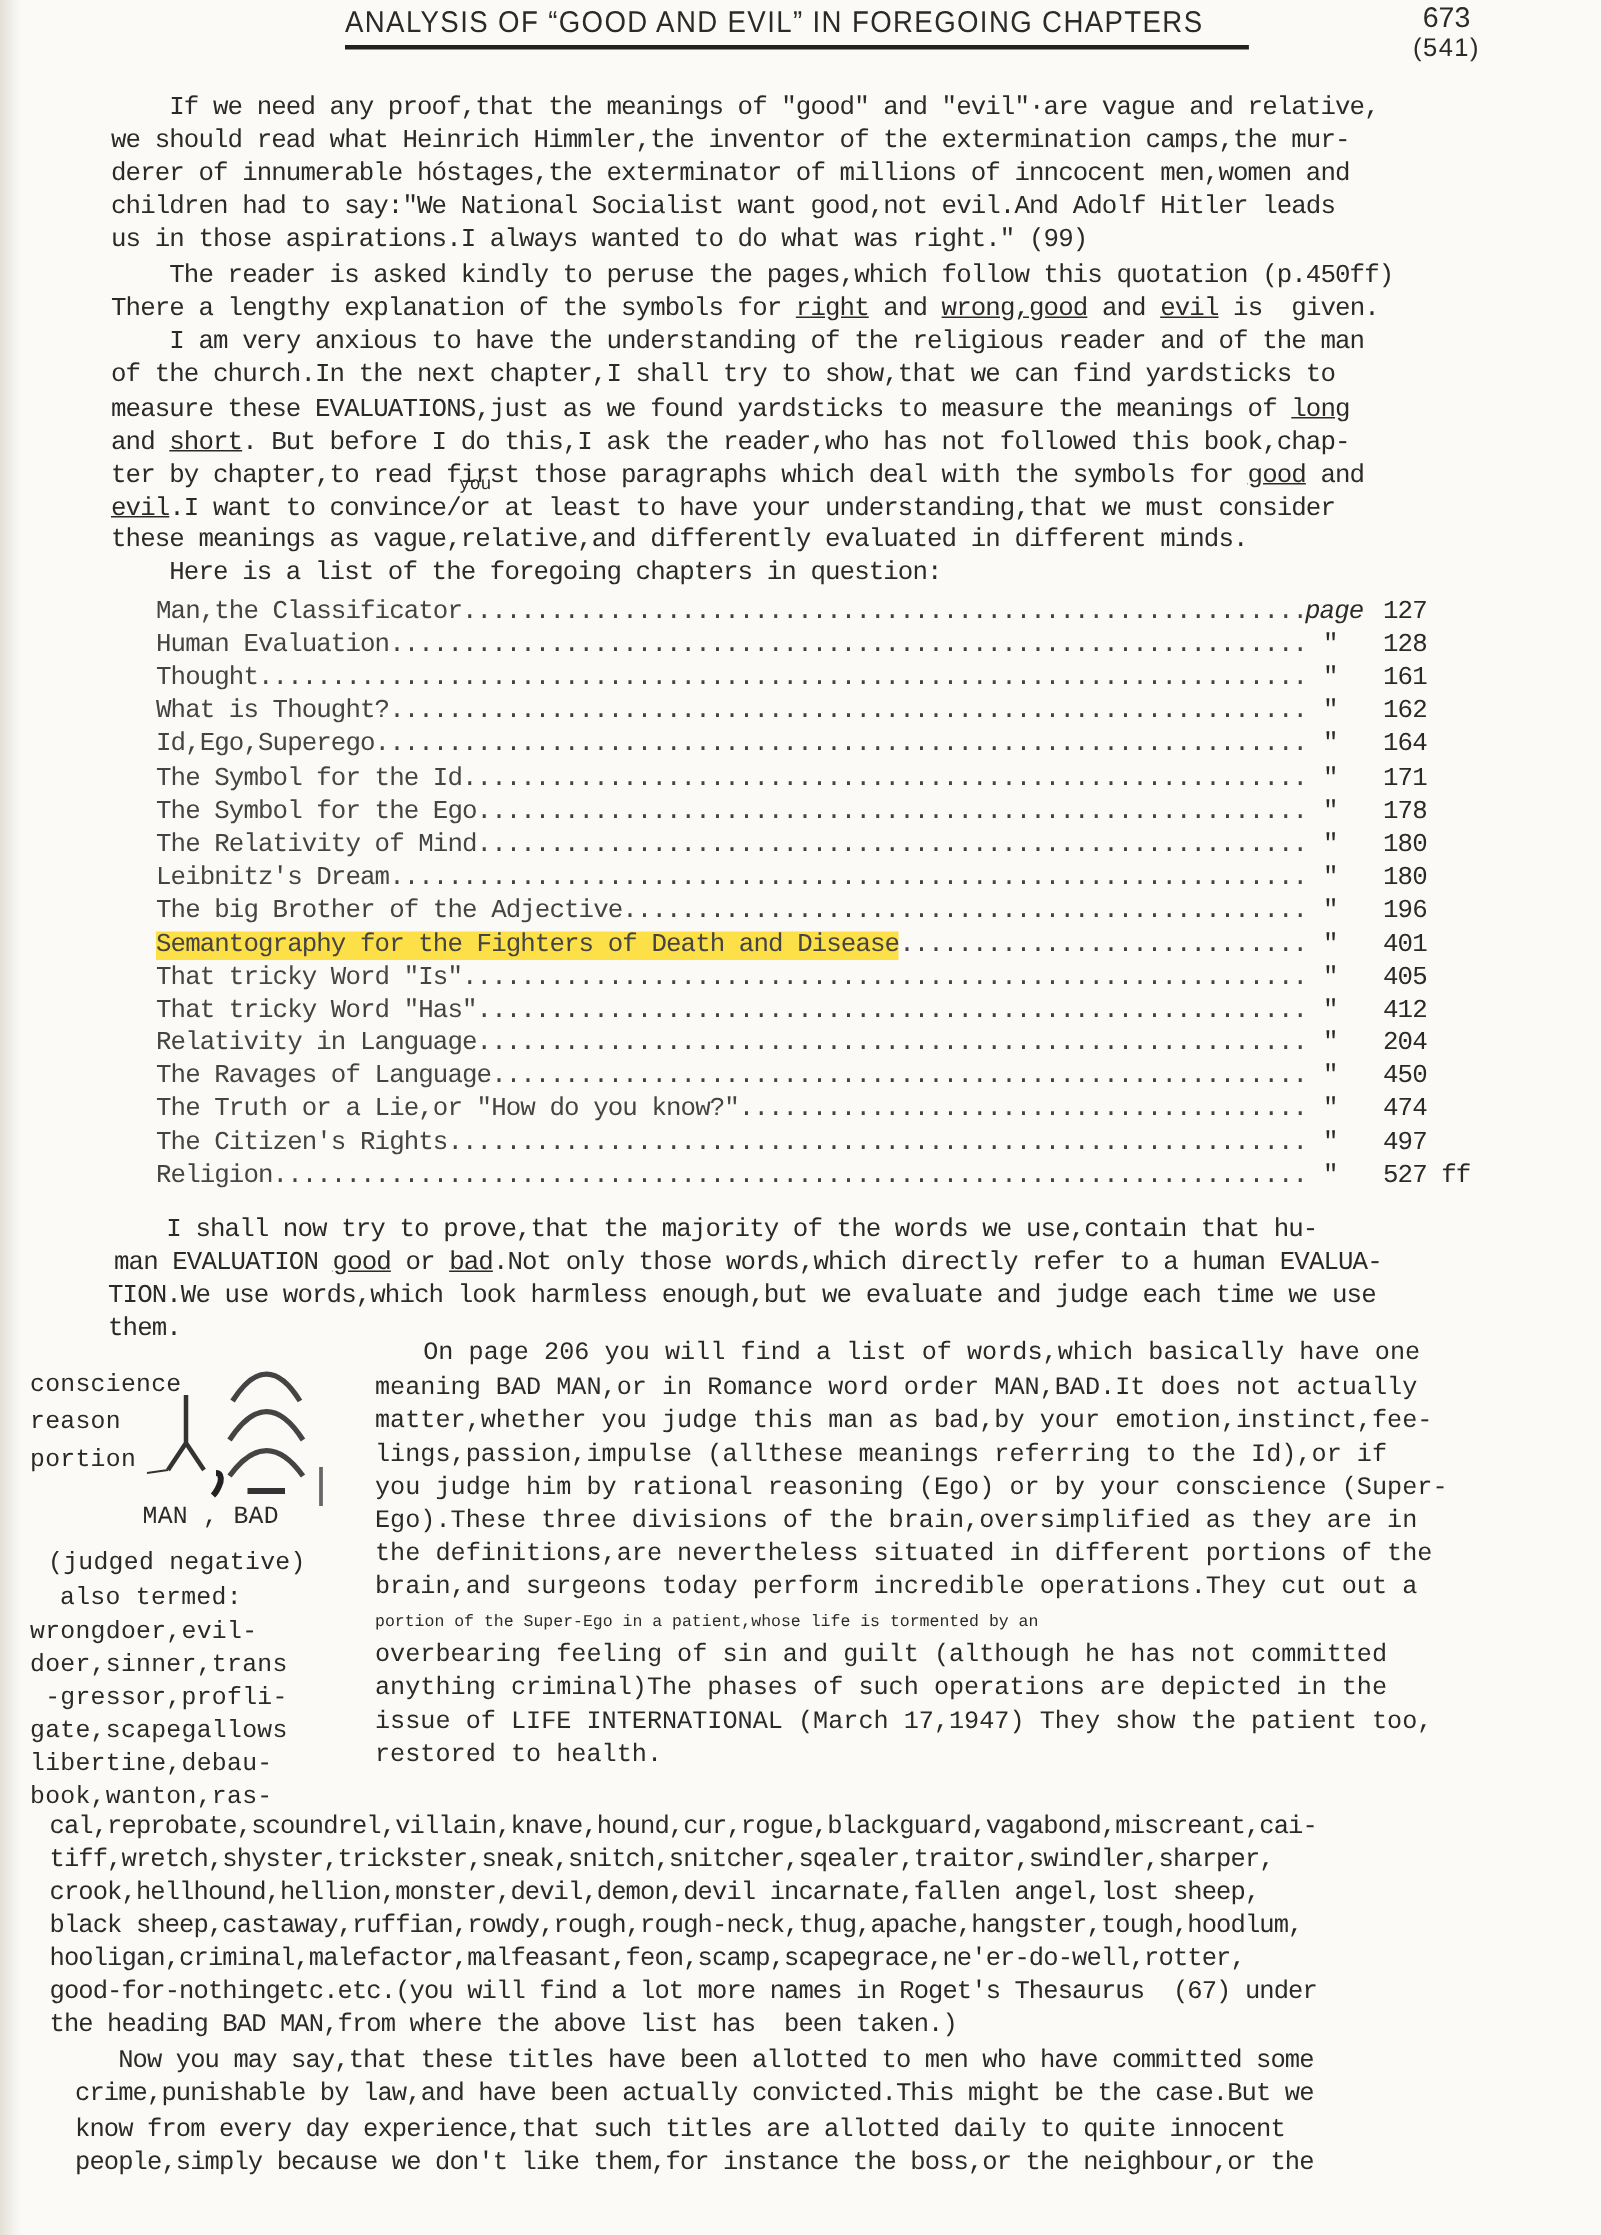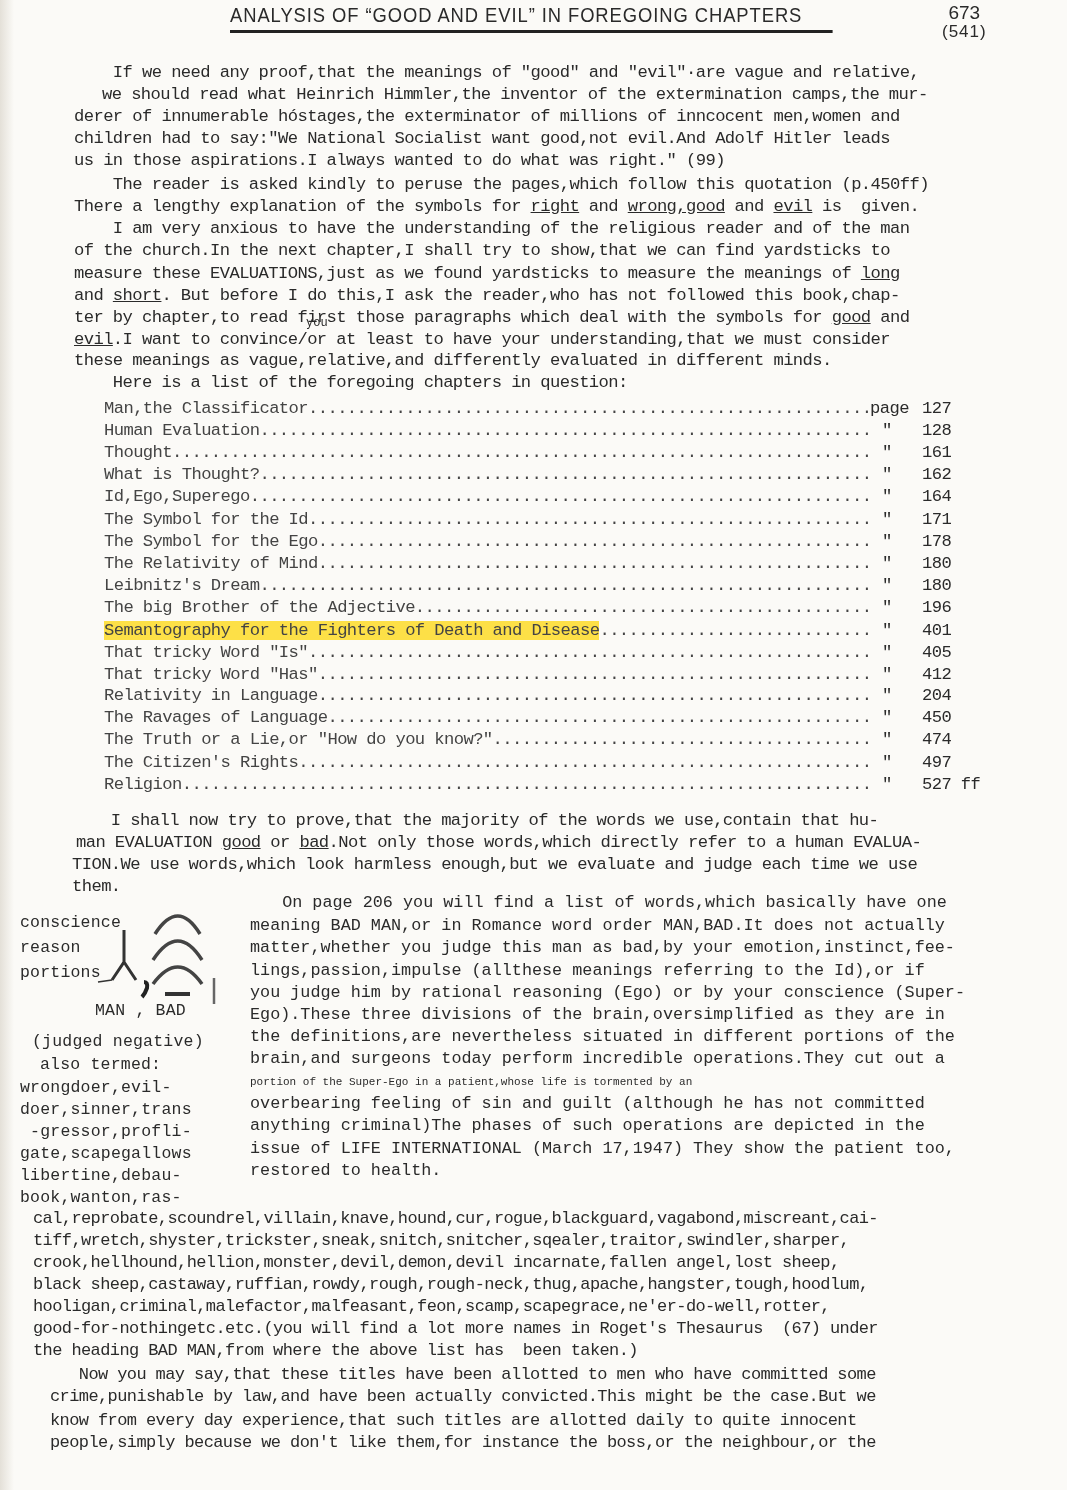--- a/index.html
+++ b/index.html
@@ -46,39 +46,39 @@
 <div class="page-edge"></div>
 
 <div class="header">ANALYSIS OF “GOOD AND EVIL” IN FOREGOING CHAPTERS</div>
 <div class="pagenum">
   <div>673</div>
   <div class="sub">(541)</div>
 </div>
 
 <div>
   <div class="line" style="left:74px;top:62px;">    If we need any proof,that the meanings of "good" and "evil"·are vague and relative,</div>
-  <div class="line" style="left:74px;top:84px;margin-left:28px;">we should read what Heinrich Himmler,the inventor of the extermination camps,the mur-</div>
+  <div class="line" style="left:74px;top:84px;">we should read what Heinrich Himmler,the inventor of the extermination camps,the mur-</div>
   <div class="line" style="left:74px;top:106px;">derer of innumerable hóstages,the exterminator of millions of inncocent men,women and</div>
   <div class="line" style="left:74px;top:128px;">children had to say:"We National Socialist want good,not evil.And Adolf Hitler leads</div>
   <div class="line" style="left:74px;top:150px;">us in those aspirations.I always wanted to do what was right." (99)</div>
   <div class="line" style="left:74px;top:174px;">    The reader is asked kindly to peruse the pages,which follow this quotation (p.450ff)</div>
   <div class="line" style="left:74px;top:196px;"><span>There a lengthy explanation of the symbols for </span><span class="ul">right</span><span> and </span><span class="ul">wrong,good</span><span> and </span><span class="ul">evil</span><span> is  given.</span></div>
   <div class="line" style="left:74px;top:218px;">    I am very anxious to have the understanding of the religious reader and of the man</div>
   <div class="line" style="left:74px;top:240px;">of the church.In the next chapter,I shall try to show,that we can find yardsticks to</div>
   <div class="line" style="left:74px;top:263px;"><span>measure these EVALUATIONS,just as we found yardsticks to measure the meanings of </span><span class="ul">long</span></div>
   <div class="line" style="left:74px;top:285px;"><span>and </span><span class="ul">short</span><span>. But before I do this,I ask the reader,who has not followed this book,chap-</span></div>
   <div class="line" style="left:74px;top:307px;"><span>ter by chapter,to read first those paragraphs which deal with the symbols for </span><span class="ul">good</span><span> and</span></div>
   <div class="sup" style="left:306px;top:316px;">you</div>
   <div class="line" style="left:74px;top:329px;"><span class="ul">evil</span><span>.I want to convince/or at least to have your understanding,that we must consider</span></div>
   <div class="line" style="left:74px;top:350px;">these meanings as vague,relative,and differently evaluated in different minds.</div>
   <div class="line" style="left:74px;top:372px;">    Here is a list of the foregoing chapters in question:</div>
 </div>
 
 <div id="toc">
-    <div class="toc-row" style="top: 398px;"><span class="toc-dots"><span style="background: rgb(251, 250, 247); margin-top: 10px;">Man,the Classificator</span><span>......................................................................................................................</span></span><span class="toc-ditto" style="left: 766px;">page</span><span class="toc-page">127</span></div>
+    <div class="toc-row" style="top: 398px;"><span class="toc-dots"><span style="background: rgb(251, 250, 247); margin-top: 10px;">Man,the Classificator</span><span>......................................................................................................................</span></span><span class="toc-ditto" style="left: 766px; font-style: italic;">page</span><span class="toc-page">127</span></div>
     <div class="toc-row" style="top: 420px;"><span class="toc-dots"><span style="background: rgb(251, 250, 247); margin-top: 20px;">Human Evaluation</span><span>......................................................................................................................</span></span><span class="toc-ditto">"</span><span class="toc-page">128</span></div>
     <div class="toc-row" style="top: 442px;"><span class="toc-dots"><span style="background: rgb(251, 250, 247);">Thought</span><span>......................................................................................................................</span></span><span class="toc-ditto">"</span><span class="toc-page">161</span></div>
     <div class="toc-row" style="top: 464px;"><span class="toc-dots"><span style="background: rgb(251, 250, 247);">What is Thought?</span><span>......................................................................................................................</span></span><span class="toc-ditto">"</span><span class="toc-page">162</span></div>
     <div class="toc-row" style="top: 486px;"><span class="toc-dots"><span style="background: rgb(251, 250, 247);">Id,Ego,Superego</span><span>......................................................................................................................</span></span><span class="toc-ditto">"</span><span class="toc-page">164</span></div>
     <div class="toc-row" style="top: 509px;"><span class="toc-dots"><span style="background: rgb(251, 250, 247);">The Symbol for the Id</span><span>......................................................................................................................</span></span><span class="toc-ditto">"</span><span class="toc-page">171</span></div>
     <div class="toc-row" style="top: 531px;"><span class="toc-dots"><span style="background: rgb(251, 250, 247);">The Symbol for the Ego</span><span>......................................................................................................................</span></span><span class="toc-ditto">"</span><span class="toc-page">178</span></div>
     <div class="toc-row" style="top: 553px;"><span class="toc-dots"><span style="background: rgb(251, 250, 247);">The Relativity of Mind</span><span>......................................................................................................................</span></span><span class="toc-ditto">"</span><span class="toc-page">180</span></div>
     <div class="toc-row" style="top: 575px;"><span class="toc-dots"><span style="background: rgb(251, 250, 247);">Leibnitz's Dream</span><span>......................................................................................................................</span></span><span class="toc-ditto">"</span><span class="toc-page">180</span></div>
     <div class="toc-row" style="top: 597px;"><span class="toc-dots"><span style="background: rgb(251, 250, 247);">The big Brother of the Adjective</span><span>......................................................................................................................</span></span><span class="toc-ditto">"</span><span class="toc-page">196</span></div>
     <div class="toc-row" style="top: 620px;"><span class="toc-dots"><span style="background: #fde047;">Semantography for the Fighters of Death and Disease</span><span>......................................................................................................................</span></span><span class="toc-ditto">"</span><span class="toc-page">401</span></div>
@@ -94,21 +94,21 @@
 <div>
   <div class="line" style="left:72px;top:810px;">    I shall now try to prove,that the majority of the words we use,contain that hu-</div>
   <div class="line" style="left:76px;top:832px;"><span>man EVALUATION </span><span class="ul">good</span><span> or </span><span class="ul">bad</span><span>.Not only those words,which directly refer to a human EVALUA-</span></div>
   <div class="line" style="left:72px;top:854px;">TION.We use words,which look harmless enough,but we evaluate and judge each time we use</div>
   <div class="line" style="left:72px;top:876px;">them.</div>
 </div>
 
 <div>
   <div class="side" style="left:20px;top:912px;">conscience</div>
   <div class="side" style="left:20px;top:937px;">reason</div>
-  <div class="side" style="left:20px;top:962px;">portions</div>
+  <div class="side" style="left:20px;top:962px;">portion</div>
   <svg style="position:absolute;left:90px;top:900px;" width="160" height="110" viewBox="0 0 160 110">
 
     <path d="M34 30 L34 62 L22 80 M34 62 L46 80" stroke="#333" stroke-width="3" fill="none"></path>
     <path d="M8 82 L22 80" stroke="#333" stroke-width="1.5" fill="none"></path>
 
     <path d="M54 82 q4 0 3 6 q-2 6 -5 9" stroke="#222" stroke-width="4" fill="none"></path>
 
     <path d="M65 34 Q88 -2 110 34" stroke="#444" stroke-width="3.5" fill="none"></path>
     <path d="M63 60 Q88 22 112 60" stroke="#444" stroke-width="3.5" fill="none"></path>
     <path d="M63 84 Q88 50 112 84" stroke="#444" stroke-width="3.5" fill="none"></path>

